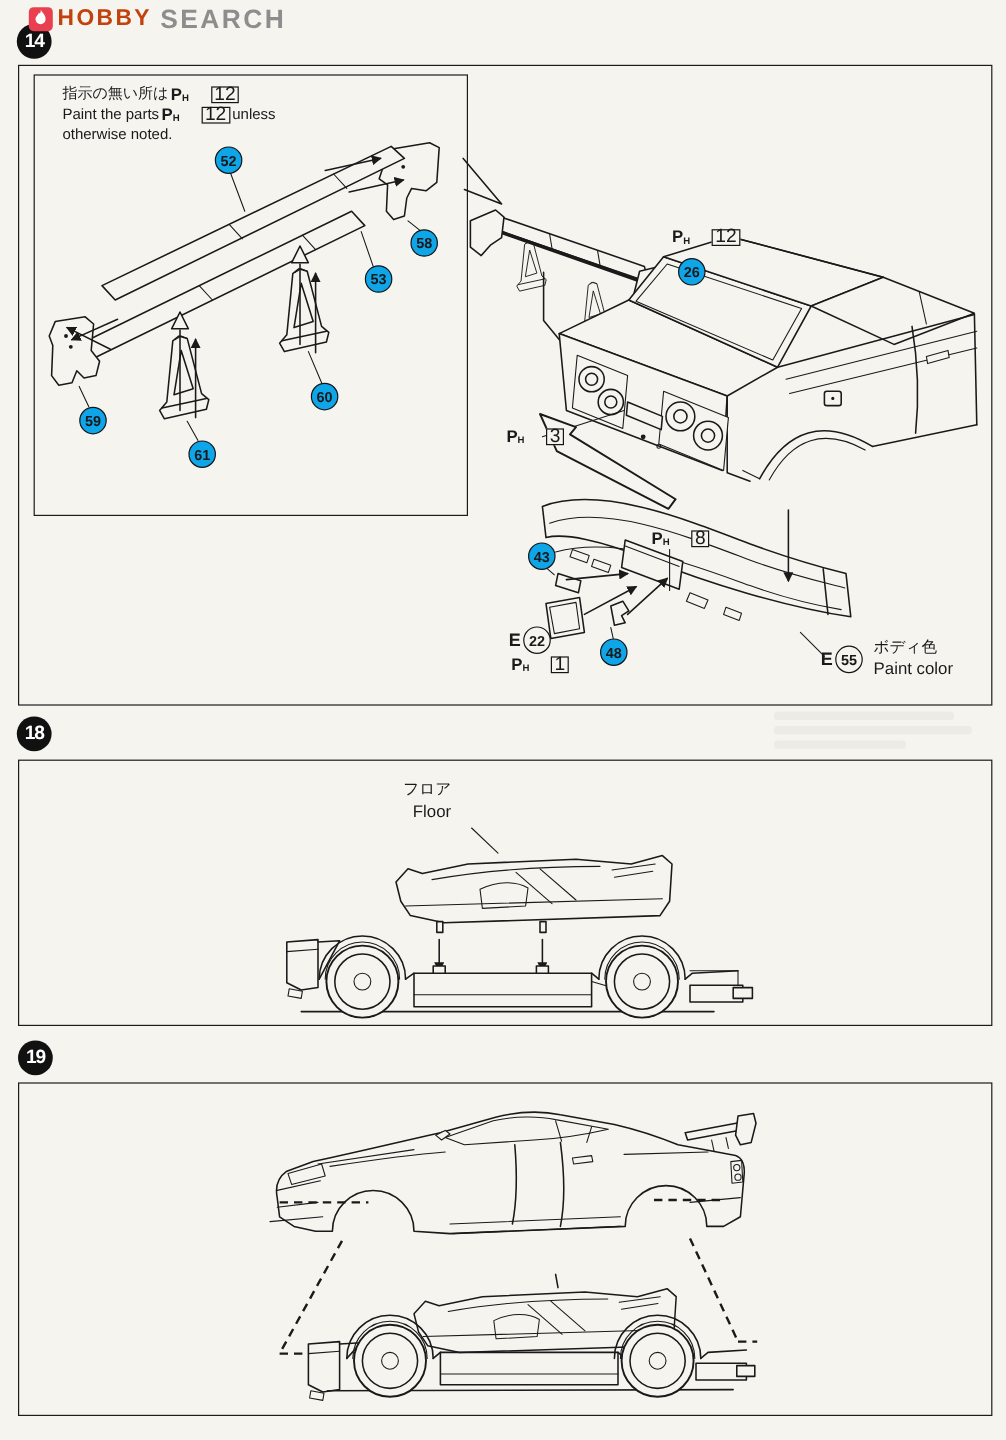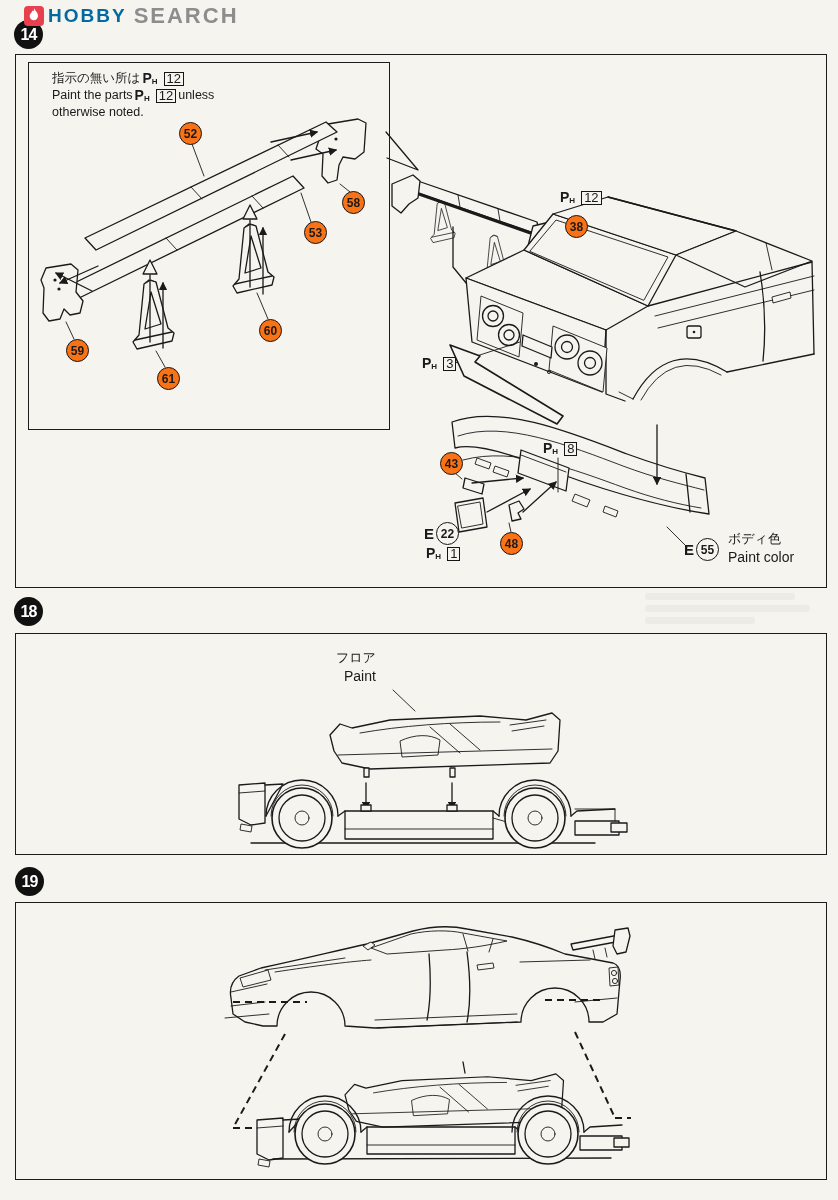--- a/index.html
+++ b/index.html
@@ -22,37 +22,37 @@
   .panel{position:absolute;border:1.8px solid #1c1c1c;background:transparent;}
   
   .step-badge{
     position:absolute;width:29px;height:29px;border-radius:50%;
     background:#111;color:#fff;display:flex;align-items:center;justify-content:center;
     font-size:16px;font-weight:bold;letter-spacing:-1px;z-index:5;
   }
   
   .circ{
     position:absolute;width:21px;height:21px;border:1.7px solid #151515;border-radius:50%;
-    background:#f97316;display:flex;align-items:center;justify-content:center;
+    background:#0ea5e9;display:flex;align-items:center;justify-content:center;
     font-size:12px;font-weight:bold;z-index:4;
   }
   
   .ph{position:absolute;display:flex;align-items:flex-start;z-index:4;white-space:nowrap;}
   .ph .p{font-weight:bold;font-size:14px;line-height:14px;}
   .ph .h{font-weight:bold;font-size:8px;line-height:8px;margin-top:7px;}
   .ph .pnum{
-    border:1.3px solid #151515;background:#f5f4ef;font-size:13px;line-height:12px;
-    font-weight:normal;padding:0 2px;margin-left:6px;margin-top:1px;
+    border:1.3px solid #151515;background:#f5f4ef;font-size:16px;line-height:12px;
+    font-weight:normal;padding:0 2px;margin-left:18px;margin-top:1px;
   }
   .ph.inline{position:static;display:inline-flex;vertical-align:middle;margin:0 2px;}
   
   .logo{position:absolute;left:24px;top:3px;display:flex;align-items:center;z-index:6;}
   .logo .flamebox{width:20px;height:20px;background:#e8404e;border-radius:4px;
     display:flex;align-items:center;justify-content:center;margin-right:4px;}
-  .logo .hobby{color:#0369a1;font-weight:bold;font-size:19px;letter-spacing:2px;text-align:right;}
+  .logo .hobby{color:#c2410c;font-weight:bold;font-size:19px;letter-spacing:2px;text-align:right;}
   .logo .search{color:#8d8d8d;font-weight:bold;font-size:22px;letter-spacing:2px;margin-left:7px;}
   
   .note{position:absolute;left:52px;top:70px;font-size:12.5px;line-height:17px;z-index:4;}
   .note .row{display:flex;align-items:center;white-space:nowrap;}
   
   .lbl{position:absolute;font-size:13px;line-height:16px;z-index:4;white-space:nowrap;}
   .eprefix{font-weight:bold;font-size:15px;}
   .egroup{position:absolute;display:flex;align-items:center;z-index:4;}
   .egroup .circ2{
     width:21px;height:21px;border:1.7px solid #151515;border-radius:50%;background:#f5f4ef;
@@ -256,21 +256,21 @@
 <span class="circ" style="left:304px;top:221px;">53</span>
 <span class="circ" style="left:259px;top:319px;">60</span>
 <span class="circ" style="left:66px;top:339px;">59</span>
 <span class="circ" style="left:157px;top:367px;">61</span>
 
 <div class="ph" style="left:560px;top:190px;">
   <span class="p">P</span>
     <span class="h">H</span>
     <span class="pnum">12</span>
 </div>
-<span class="circ" style="left:565px;top:215px;">38</span>
+<span class="circ" style="left:565px;top:215px;">26</span>
 
 <div class="ph" style="left:422px;top:356px;">
   <span class="p">P</span>
     <span class="h">H</span>
     <span class="pnum">3</span>
 </div>
 
 <span class="circ" style="left:440px;top:452px;">43</span>
 
 <div class="ph" style="left:543px;top:441px;">
@@ -293,21 +293,21 @@
 
 <div class="egroup" style="left:684px;top:538px;">
   <span class="eprefix">E</span>
   <span class="circ2">55</span>
 </div>
 <div class="lbl" style="left:728px;top:531px;">ボディ色</div>
 <div class="lbl" style="left:728px;top:549px;font-size:14px;">Paint color</div>
 
 <div class="panel" style="left:15px;top:633px;width:810px;height:220px;"></div>
 <div class="lbl" style="left:336px;top:650px;">フロア</div>
-<div class="lbl" style="left:344px;top:668px;font-size:14px;">Paint</div>
+<div class="lbl" style="left:344px;top:668px;font-size:14px;">Floor</div>
 
 <svg style="left:15px;top:633px;" width="810" height="220" viewBox="0 0 810 220">
   <defs>
     <g id="tub">
       <path class="lnf" d="M0,24 L10,13 L22,17 L60,9 L150,5 L196,9 L222,2 L230,9 L228,40 L220,52 L40,58 L12,52 L4,40 Z"></path>
       <path class="ln thin" d="M30,22 C70,15 120,11 170,11"></path>
       <path class="lnf thin" d="M70,30 C85,23 100,23 110,29 L108,44 L72,46 Z"></path>
       <line class="ln thin" x1="100" y1="16" x2="130" y2="42"></line>
       <line class="ln thin" x1="120" y1="13" x2="150" y2="39"></line>
       <path class="ln thin" d="M180,14 L216,9 M182,20 L214,15"></path>

